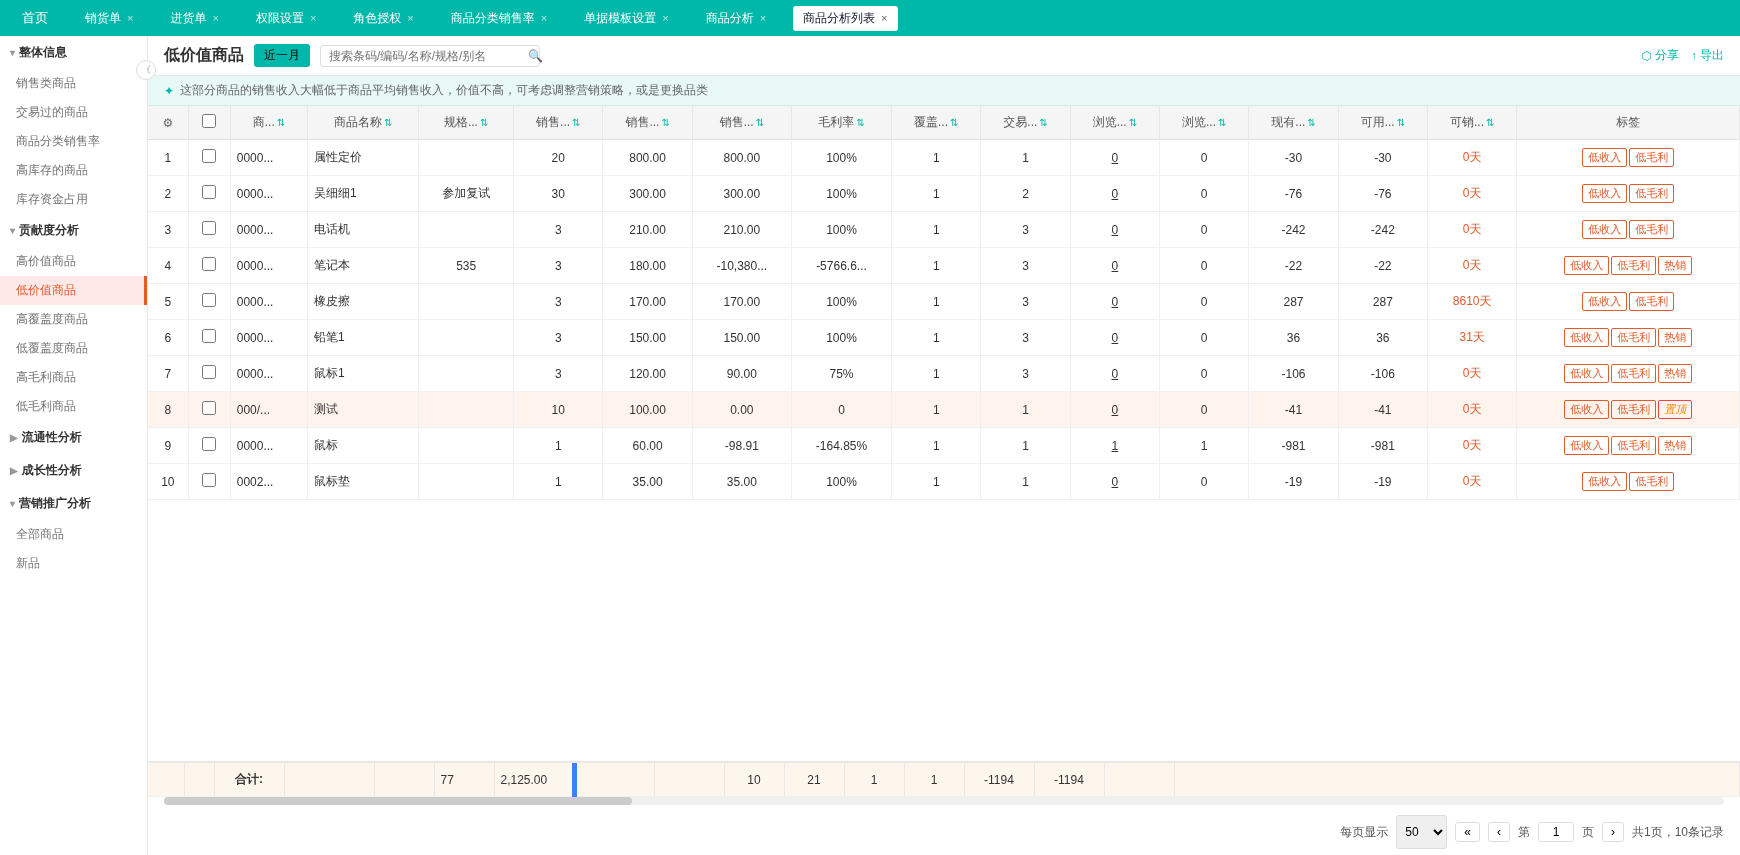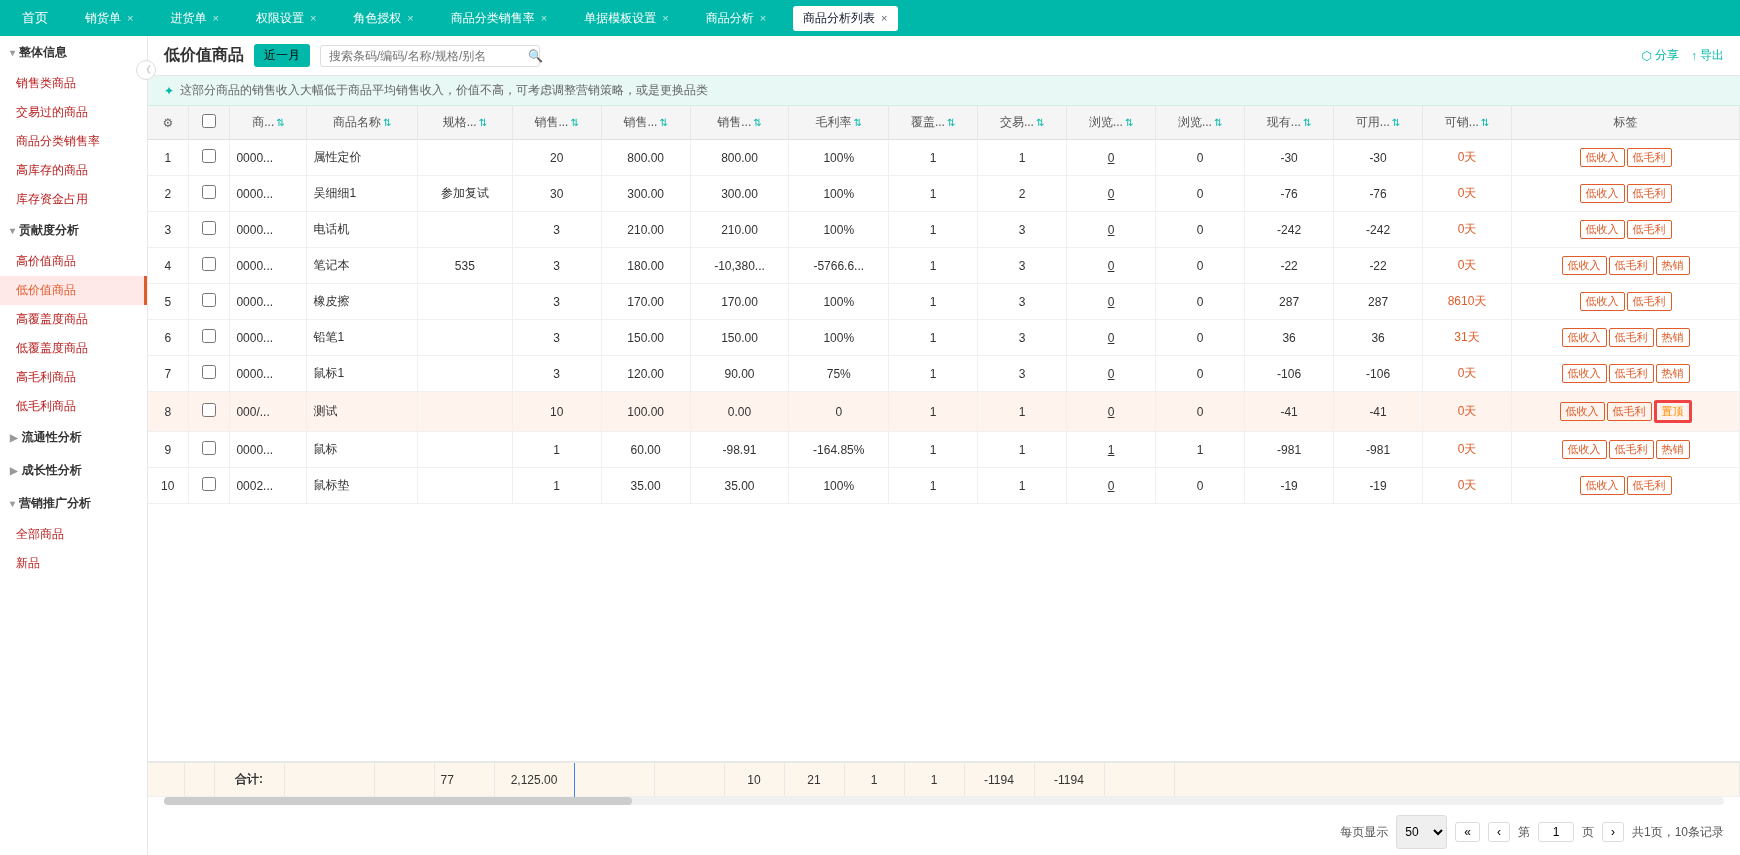--- a/index.html
+++ b/index.html
@@ -48,21 +48,21 @@
       align-items: center;
       padding: 8px 10px;
       color: #333;
       font-weight: bold;
       font-size: 12px;
       cursor: pointer;
     }
     .sidebar-section-header .arrow { margin-right: 4px; color: #999; font-size: 10px; }
     .sidebar-item {
       padding: 6px 16px;
-      color: #b91c1c;
+      color: #737373;
       cursor: pointer;
       font-size: 12px;
     }
     .sidebar-item.active { background: #ffe8e8; color: #e05c2a; border-right: 3px solid #e05c2a; }
     .collapse-btn {
       position: absolute;
       left: 136px;
       top: 60px;
       background: #fff;
       border: 1px solid #ddd;
@@ -176,21 +176,21 @@
     }
     tbody td.left { text-align: left; }
     .tag { 
       display: inline-block; 
       padding: 1px 5px; 
       border-radius: 2px; 
       font-size: 11px; 
       margin: 1px;
     }
     .tag-red { color: #e05c2a; border: 1px solid #e05c2a; }
-    .tag-orange { color: #ff8c00; border: 3px solid #ef4444; }
+    .tag-orange { color: #ff8c00; border: 1px solid #ef4444; font-style: italic; }
     .text-orange { color: #e05c2a; }
     .text-link { color: #333; text-decoration: underline; cursor: pointer; }
     .settings-icon { color: #666; cursor: pointer; }
     .checkbox { width: 14px; height: 14px; }
 
     
     .footer-bar {
       border-top: 2px solid #e8e8e8;
       background: #fff;
       margin-top: 8px;
@@ -573,21 +573,21 @@
       <div class="footer-bar">
         <table style="width:100%;border-collapse:collapse;">
           <tbody>
             <tr style="background:#fdf6ec;">
               <td style="width:36px; text-align:center; border-right:1px solid #e8e8e8; padding:8px 6px;"></td>
               <td style="width:30px; border-right:1px solid #e8e8e8; padding:8px 6px;"></td>
               <td style="width:70px; border-right:1px solid #e8e8e8; padding:8px 6px; font-weight:bold;">合计:</td>
               <td style="width:90px; border-right:1px solid #e8e8e8; padding:8px 6px;"></td>
               <td style="width:60px; border-right:1px solid #e8e8e8; padding:8px 6px;"></td>
               <td style="width:60px; border-right:1px solid #e8e8e8; padding:8px 6px; text-align:left;">77</td>
-              <td style="width:80px; border-right:1px solid #3b82f6; padding:8px 6px; text-align:center;">2,125.00</td>
+              <td style="width:80px; border-right:5px solid #3b82f6; padding:8px 6px; text-align:left;">2,125.00</td>
               <td style="width:80px; border-right:1px solid #e8e8e8; padding:8px 6px; text-align:center;"></td>
               <td style="width:70px; border-right:1px solid #e8e8e8; padding:8px 6px; text-align:center;"></td>
               <td style="width:60px; border-right:1px solid #e8e8e8; padding:8px 6px; text-align:center;">10</td>
               <td style="width:60px; border-right:1px solid #e8e8e8; padding:8px 6px; text-align:center;">21</td>
               <td style="width:60px; border-right:1px solid #e8e8e8; padding:8px 6px; text-align:center;">1</td>
               <td style="width:60px; border-right:1px solid #e8e8e8; padding:8px 6px; text-align:center;">1</td>
               <td style="width:70px; border-right:1px solid #e8e8e8; padding:8px 6px; text-align:center;">-1194</td>
               <td style="width:70px; border-right:1px solid #e8e8e8; padding:8px 6px; text-align:center;">-1194</td>
               <td style="width:70px; border-right:1px solid #e8e8e8; padding:8px 6px; text-align:center;"></td>
               <td style="border-right:1px solid #e8e8e8; padding:8px 6px;"></td>

